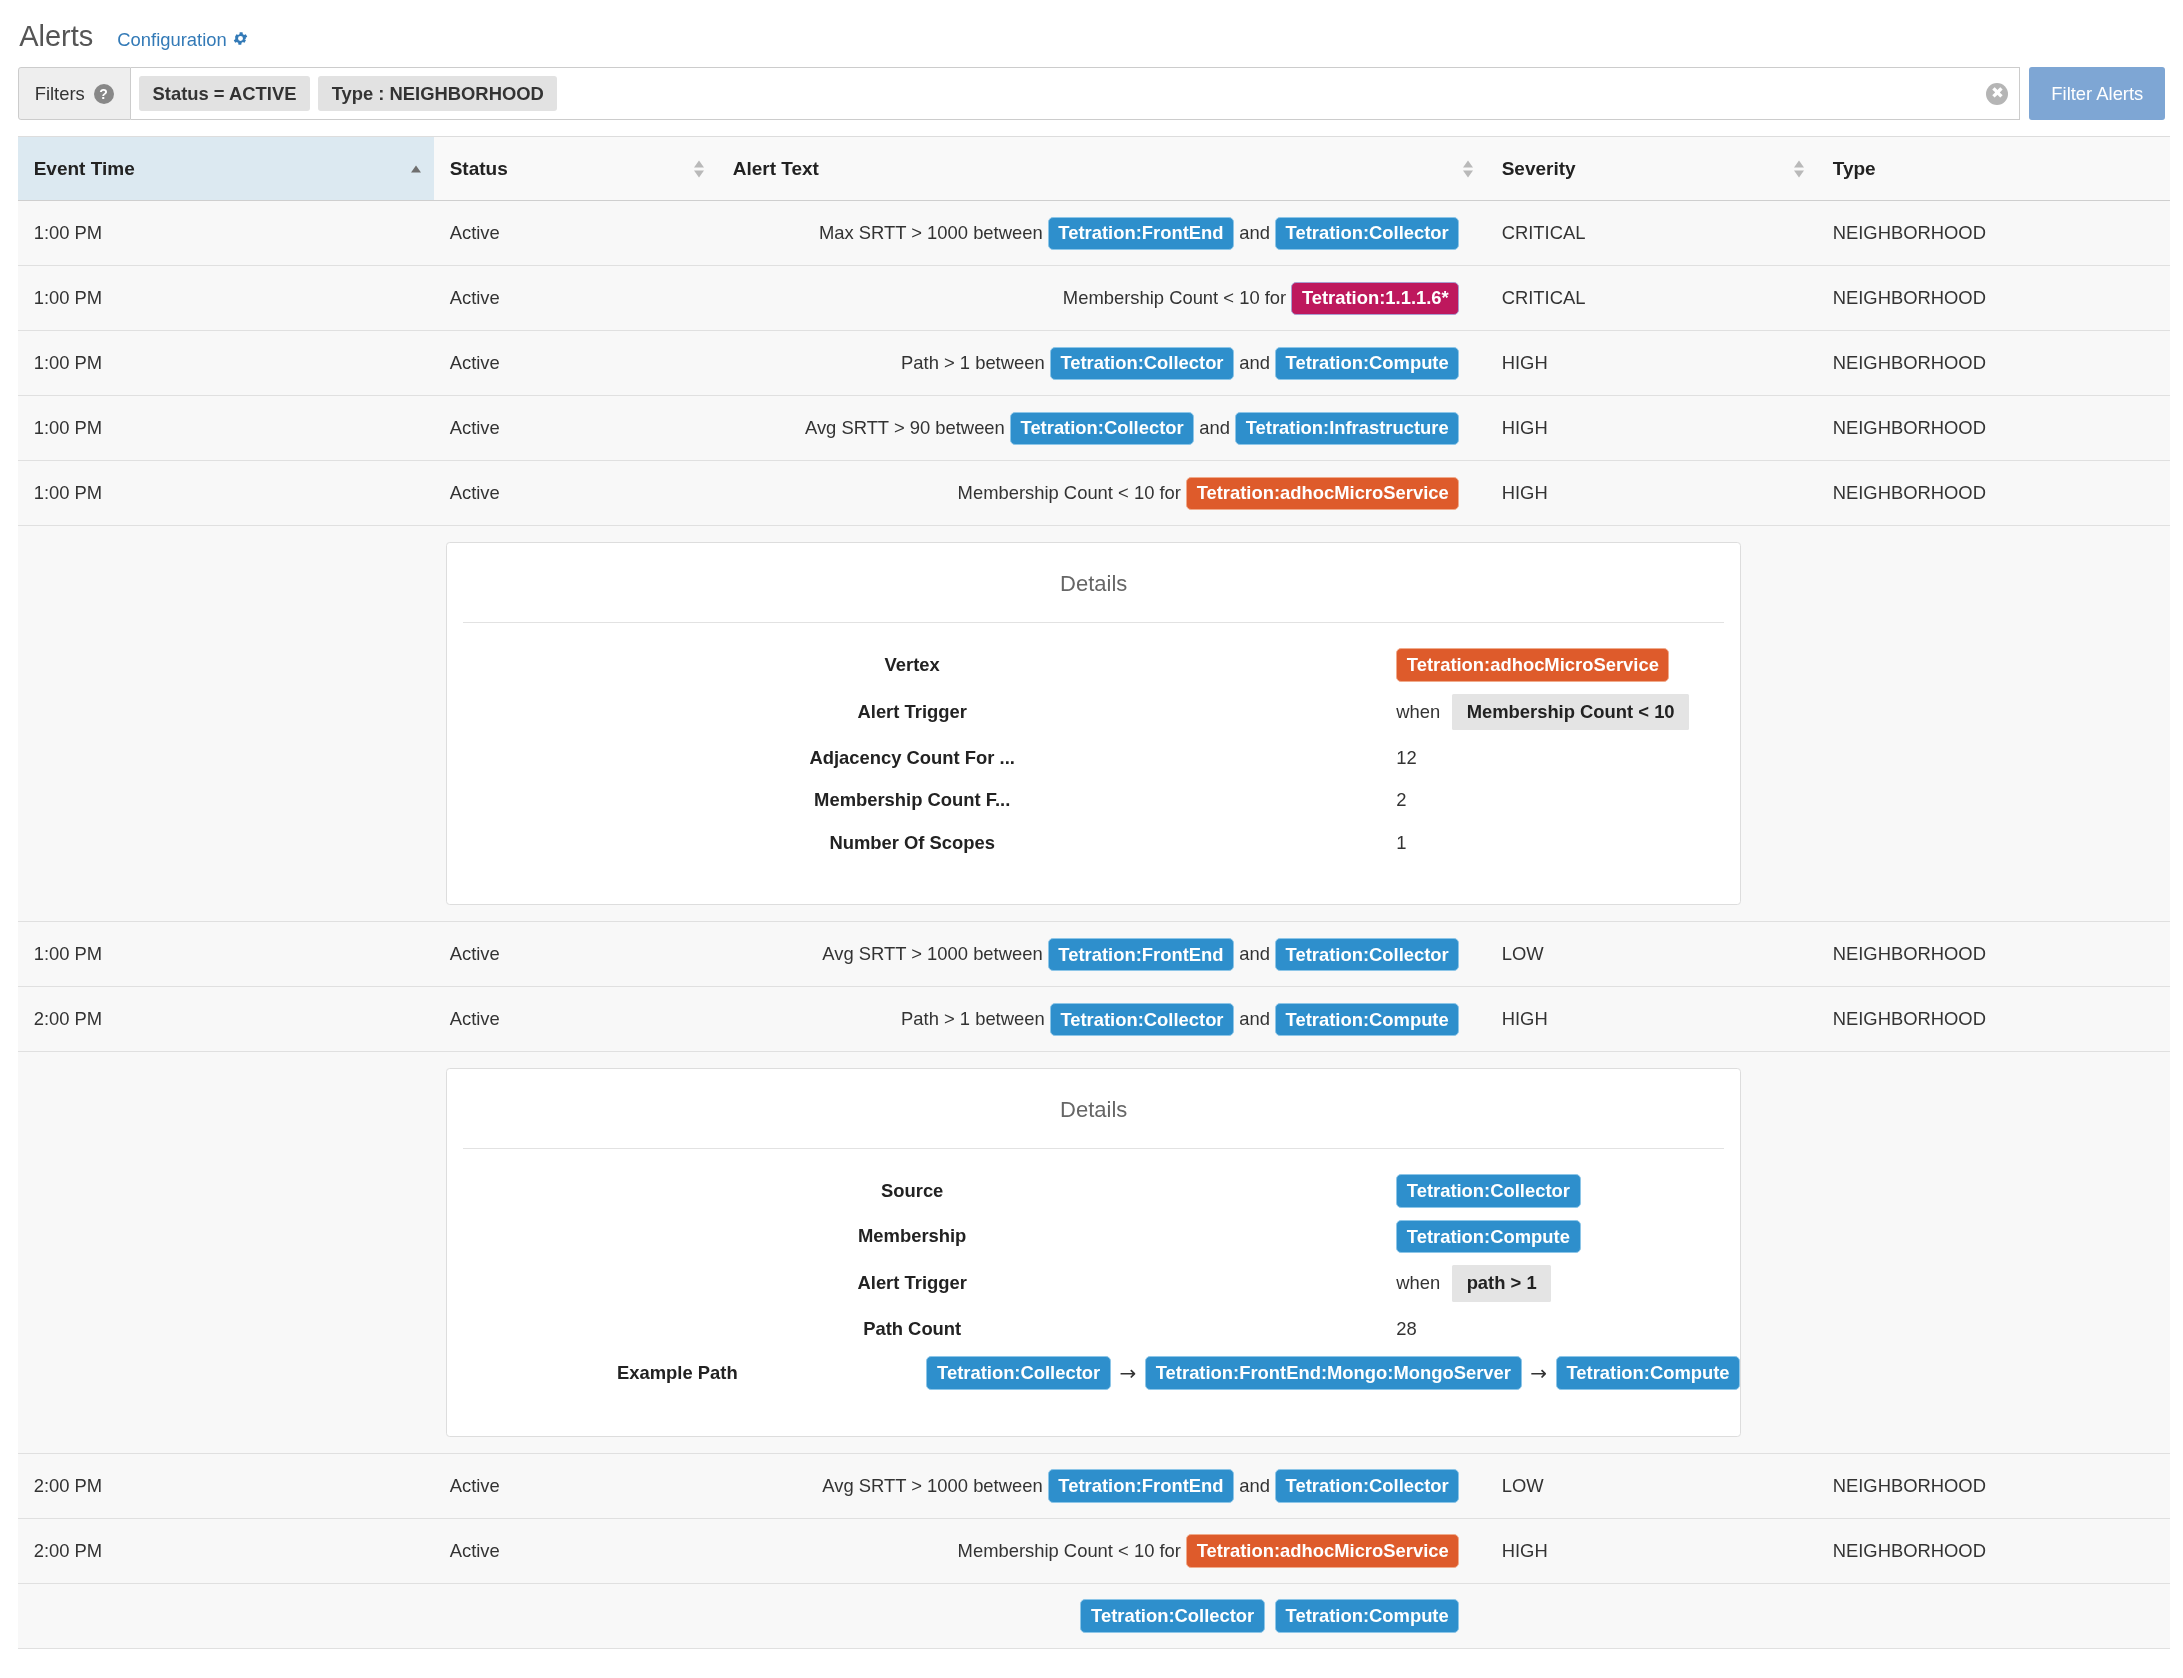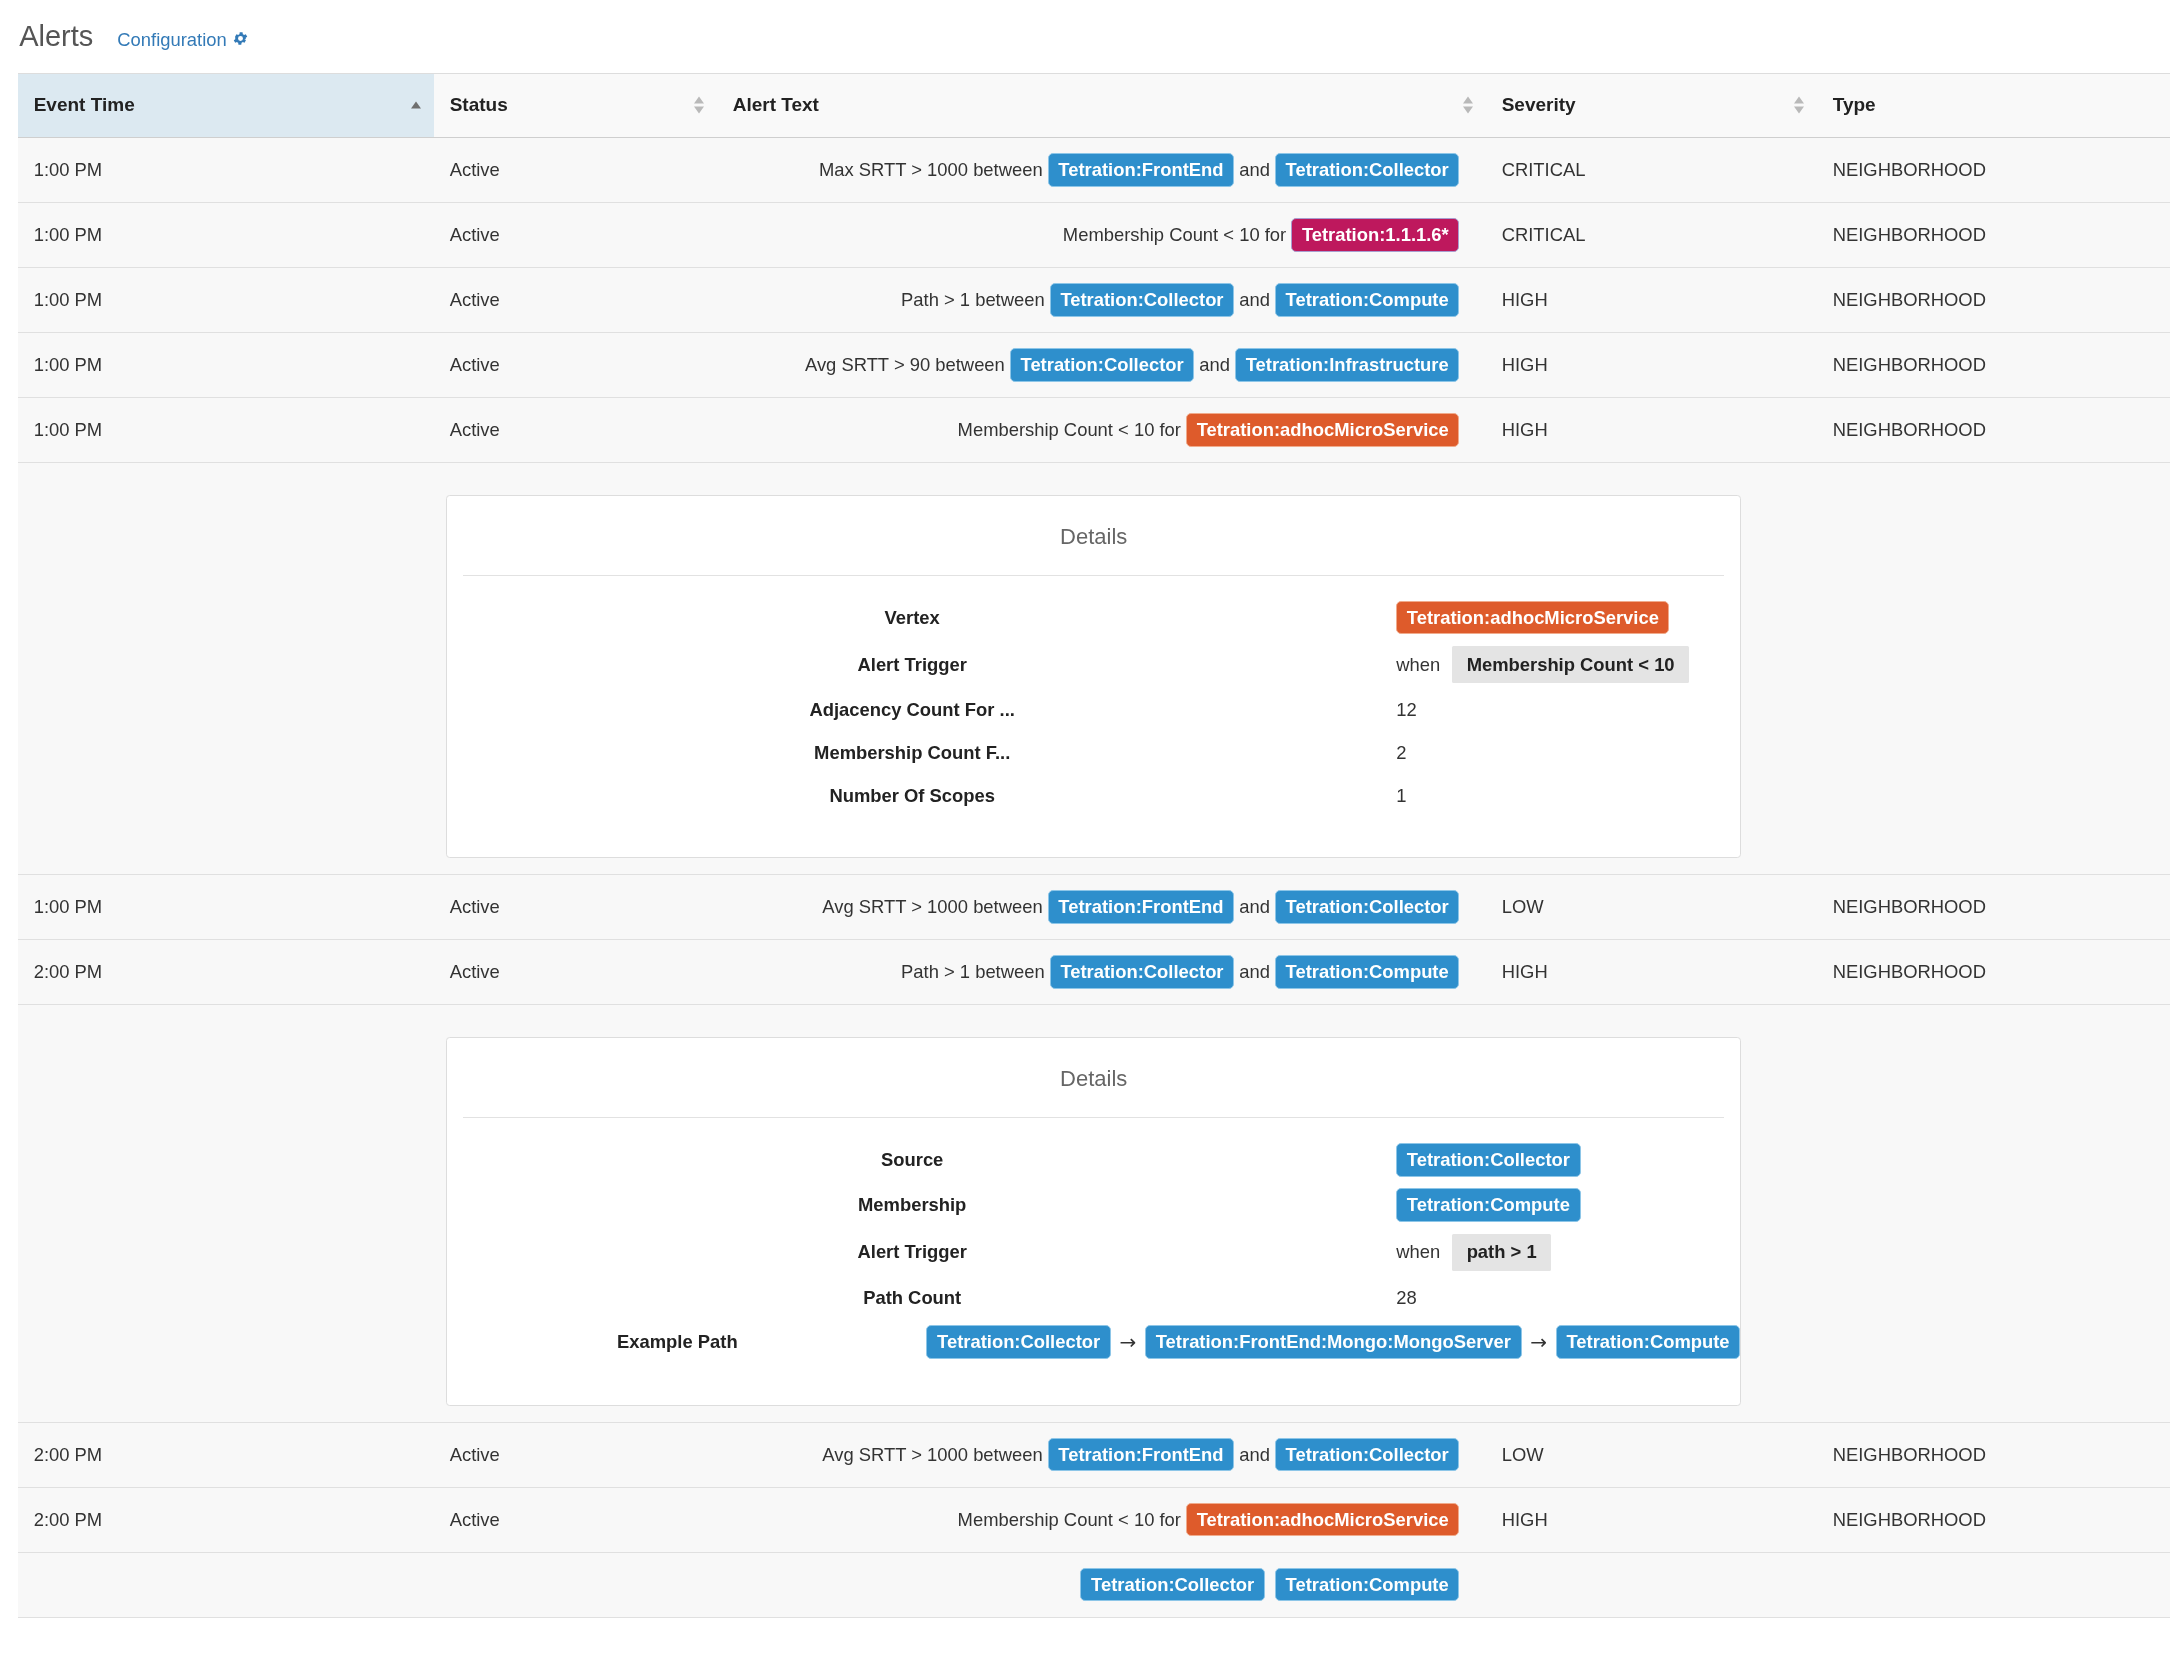--- a/index.html
+++ b/index.html
@@ -203,21 +203,21 @@
   
   tr.details-row > td {
     background: #f8f8f8;
     padding: 0;
     border-bottom: 0.7px solid #e0e0e0;
   }
   .details-panel {
     background: #ffffff;
     border: 0.7px solid #dddddd;
     border-radius: 3.7px;
-    margin: 32px auto 16px auto;
+    margin: 16px auto 16px auto;
     width: 1295px;
   }
   .details-header {
     text-align: center;
     font-size: 22px;
     color: #666;
     padding: 28px 0 25px 0;
     border-bottom: 0;
   }
   .details-divider {
@@ -281,20 +281,32 @@
     <a class="config-link">
       <span>Configuration</span>
       <span class="gear-icon">
         <svg width="17" height="17" viewBox="0 0 24 24" fill="#337ab7">
           <path d="M19.4 13a7.6 7.6 0 0 0 0-2l2.1-1.6-2-3.5-2.5 1a7.5 7.5 0 0 0-1.7-1l-.4-2.7h-4l-.4 2.7c-.6.2-1.2.6-1.7 1l-2.5-1-2 3.5L4.6 11a7.6 7.6 0 0 0 0 2l-2.1 1.6 2 3.5 2.5-1c.5.4 1.1.8 1.7 1l.4 2.7h4l.4-2.7c.6-.2 1.2-.6 1.7-1l2.5 1 2-3.5-2.3-1.6zM12 15.5A3.5 3.5 0 1 1 12 8.5a3.5 3.5 0 0 1 0 7z"></path>
         </svg>
       </span>
     </a>
   </div>
 
+  <div class="filter-bar">
+    <div class="filters-label">
+      <span>Filters</span>
+      <span class="help-icon">?</span>
+    </div>
+    <div class="filter-input-area">
+      <span class="chip">Status = ACTIVE</span>
+      <span class="chip">Type : NEIGHBORHOOD</span>
+      <span class="clear-icon">✖</span>
+    </div>
+    <button class="filter-alerts-btn">Filter Alerts</button>
+  </div>
 
   <table class="alerts-table">
     <colgroup>
       <col class="col-time">
         <col class="col-status">
         <col class="col-text">
         <col class="col-sev">
         <col class="col-type">
     </colgroup>
     <thead>

